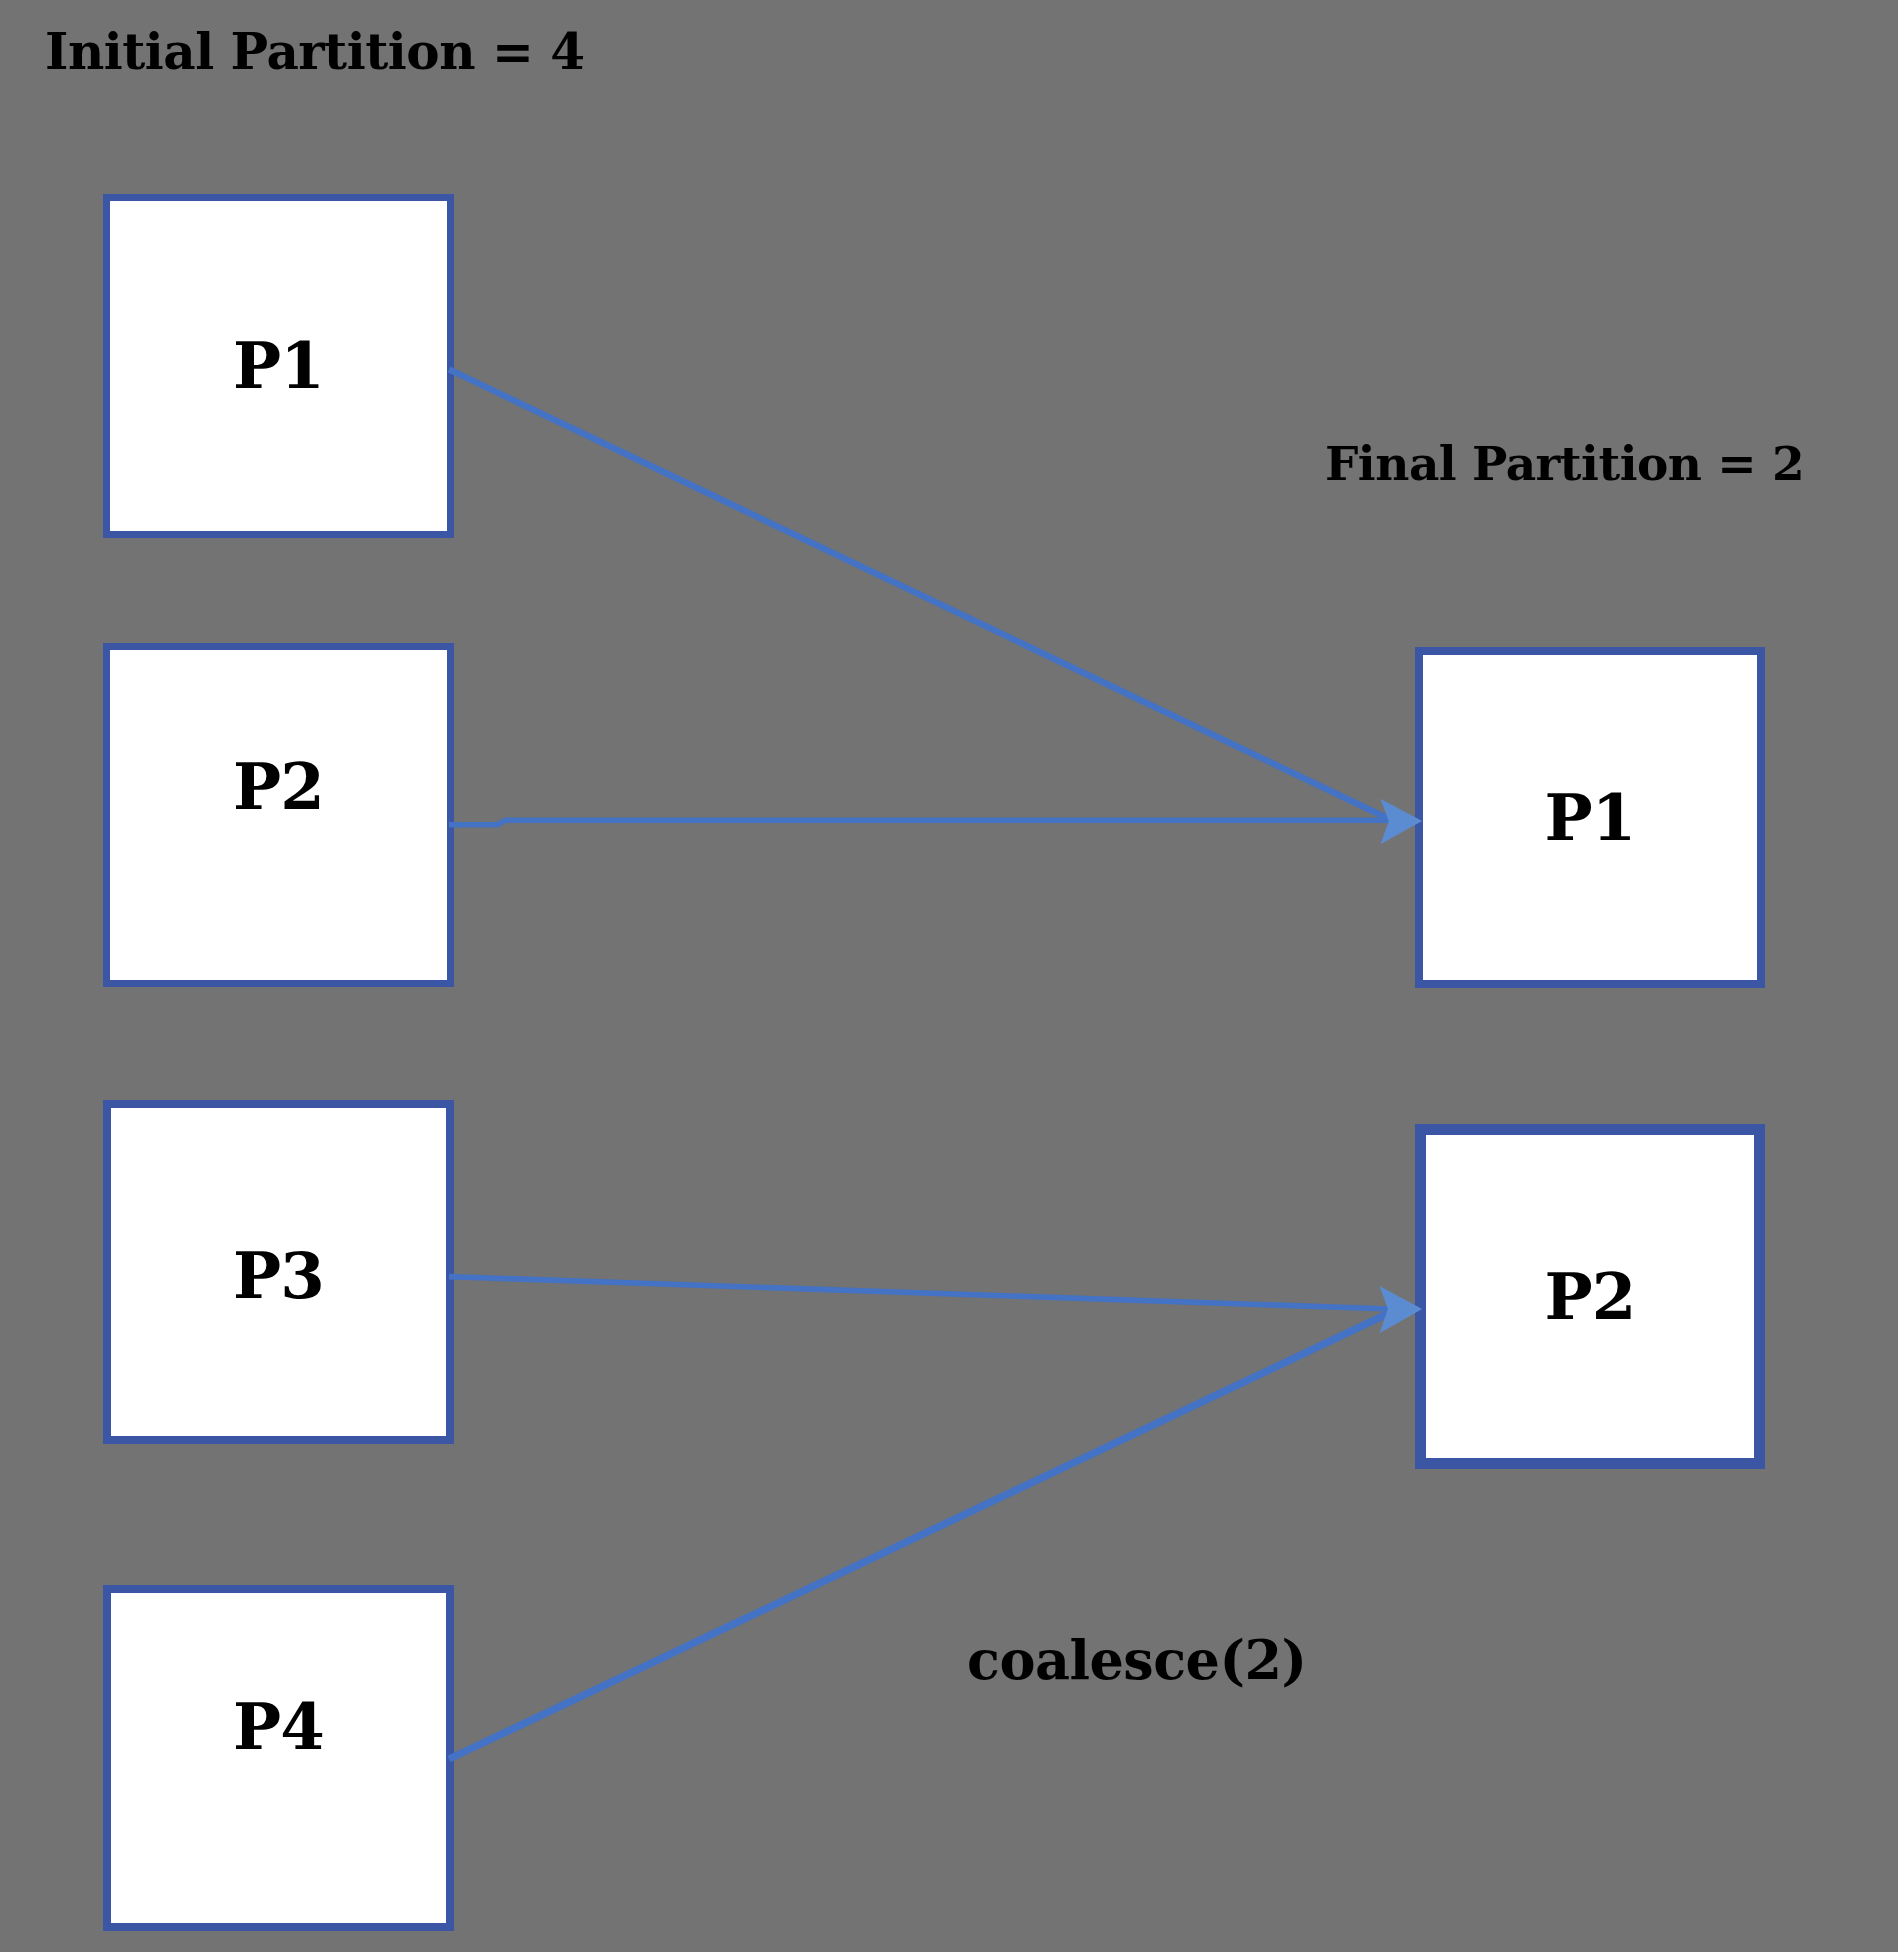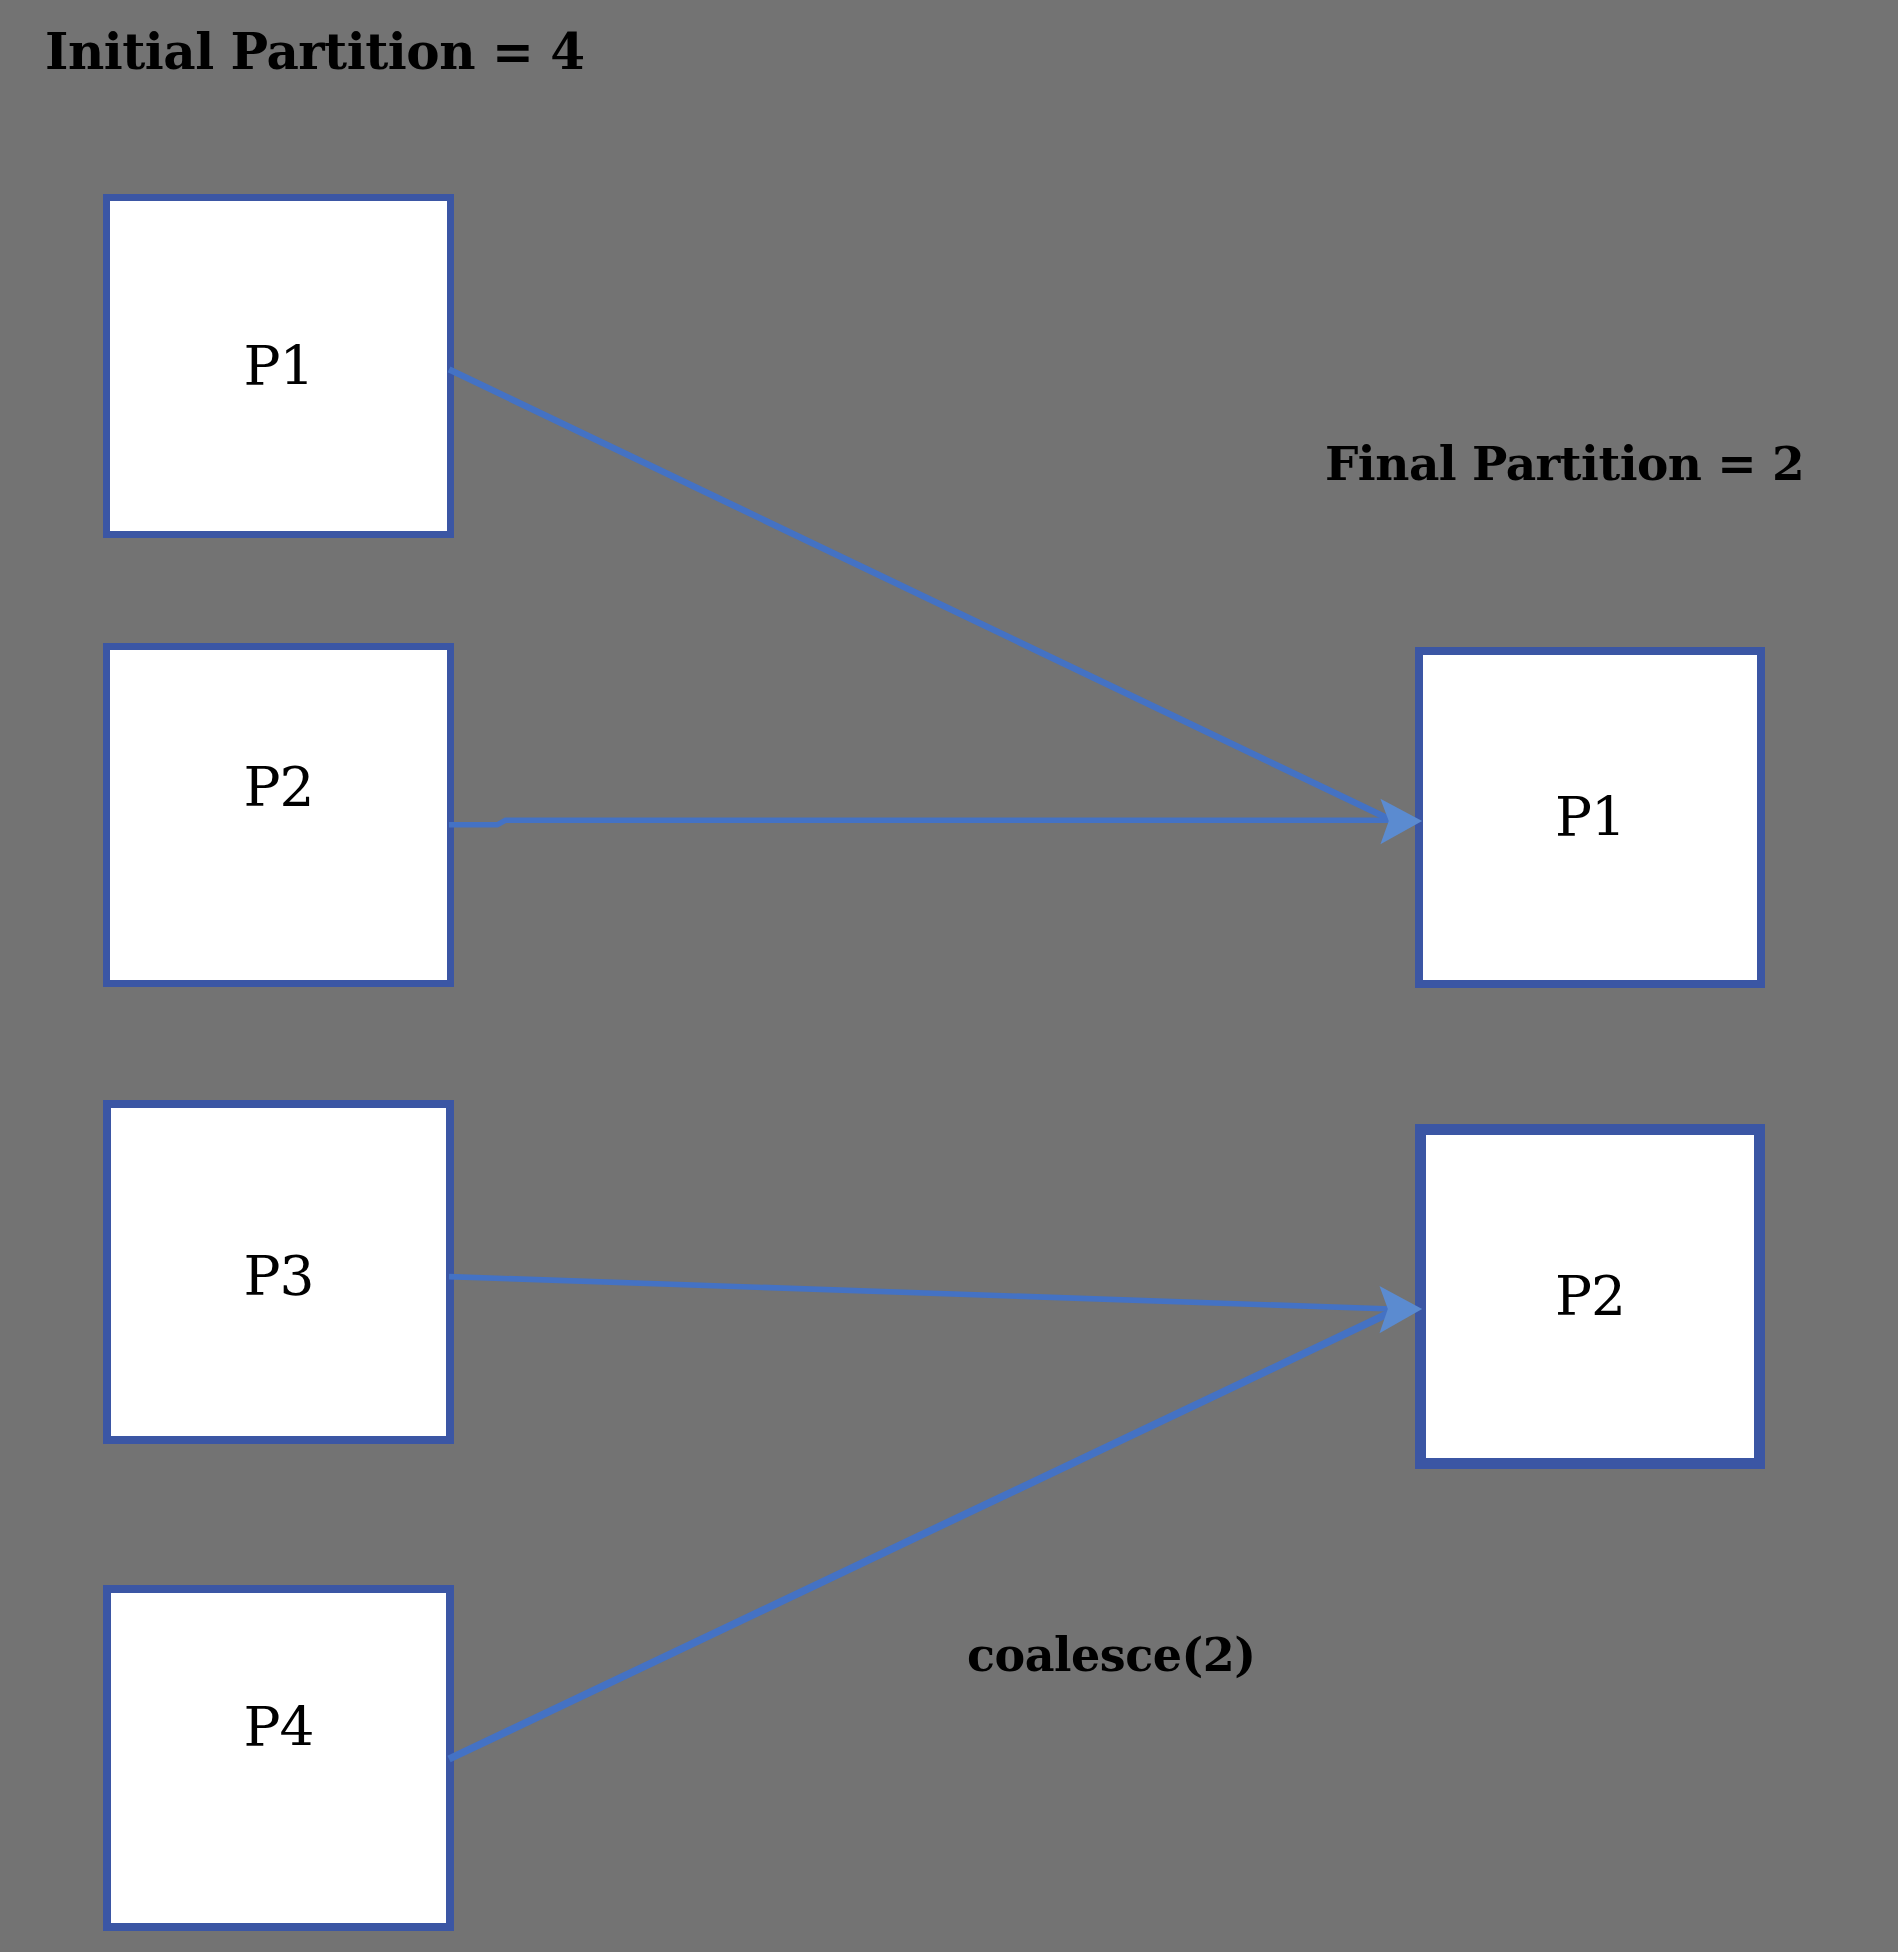--- a/index.html
+++ b/index.html
@@ -29,36 +29,36 @@
     font-size: 50px;
   }
   #title-final {
     left: 1325px;
     top: 436px;
     font-size: 47px;
   }
   #coalesce-label {
     left: 967px;
     top: 1628px;
-    font-size: 46px;
+    font-size: 54px;
   }
   .pbox {
     position: absolute;
     box-sizing: border-box;
     background: #ffffff;
     border-style: solid;
     border-color: #3B56A4;
     display: flex;
     align-items: center;
     justify-content: center;
   }
   .pbox .plabel {
     font-family: "DejaVu Serif", "Liberation Serif", serif;
-    font-weight: normal;
-    font-size: 55px;
+    font-weight: bold;
+    font-size: 64px;
     color: #000000;
     line-height: 1;
     letter-spacing: -0.9px;
     user-select: none;
   }
   
   #box-src-p1 { left: 103px; top: 194px;  width: 351px; height: 344px; border-width: 7.4px; }
   #box-src-p2 { left: 103px; top: 643px;  width: 351px; height: 344px; border-width: 7.4px; }
   #box-src-p3 { left: 103px; top: 1100px; width: 351px; height: 344px; border-width: 8.3px; }
   #box-src-p4 { left: 103px; top: 1585px; width: 351px; height: 346px; border-width: 8.3px; }

